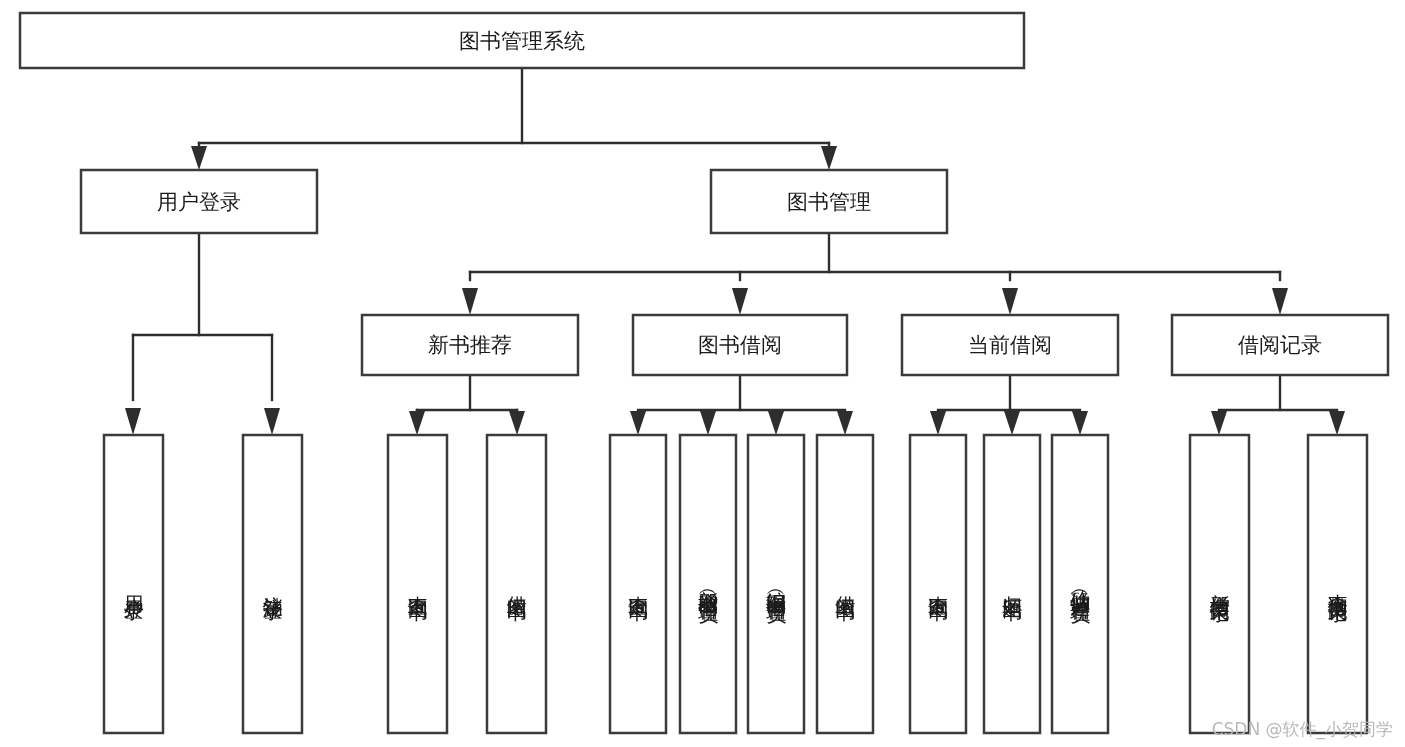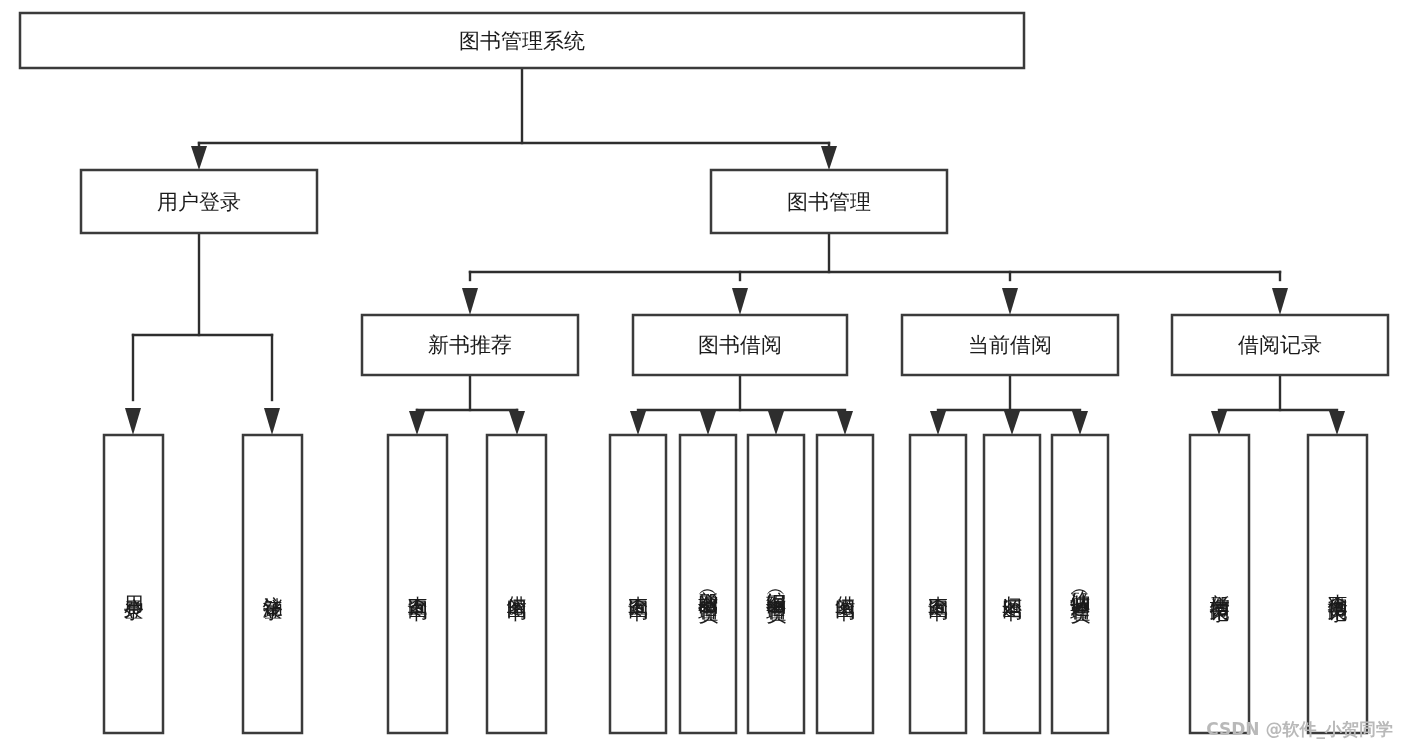--- a/index.html
+++ b/index.html
@@ -60,21 +60,20 @@
     pointer-events: none;
   }
   .watermark {
     position: absolute;
     right: 12px;
     bottom: 6px;
     font-family: "DejaVu Sans", "Liberation Sans", sans-serif;
     font-size: 17px;
     color: #b9b9b9;
     white-space: nowrap;
-    font-weight: bold;
   }
 </style>
 </head>
 <body>
 
 <svg id="diagram" viewBox="0 0 1405 747">
   <defs></defs>
 
   <g>
 

